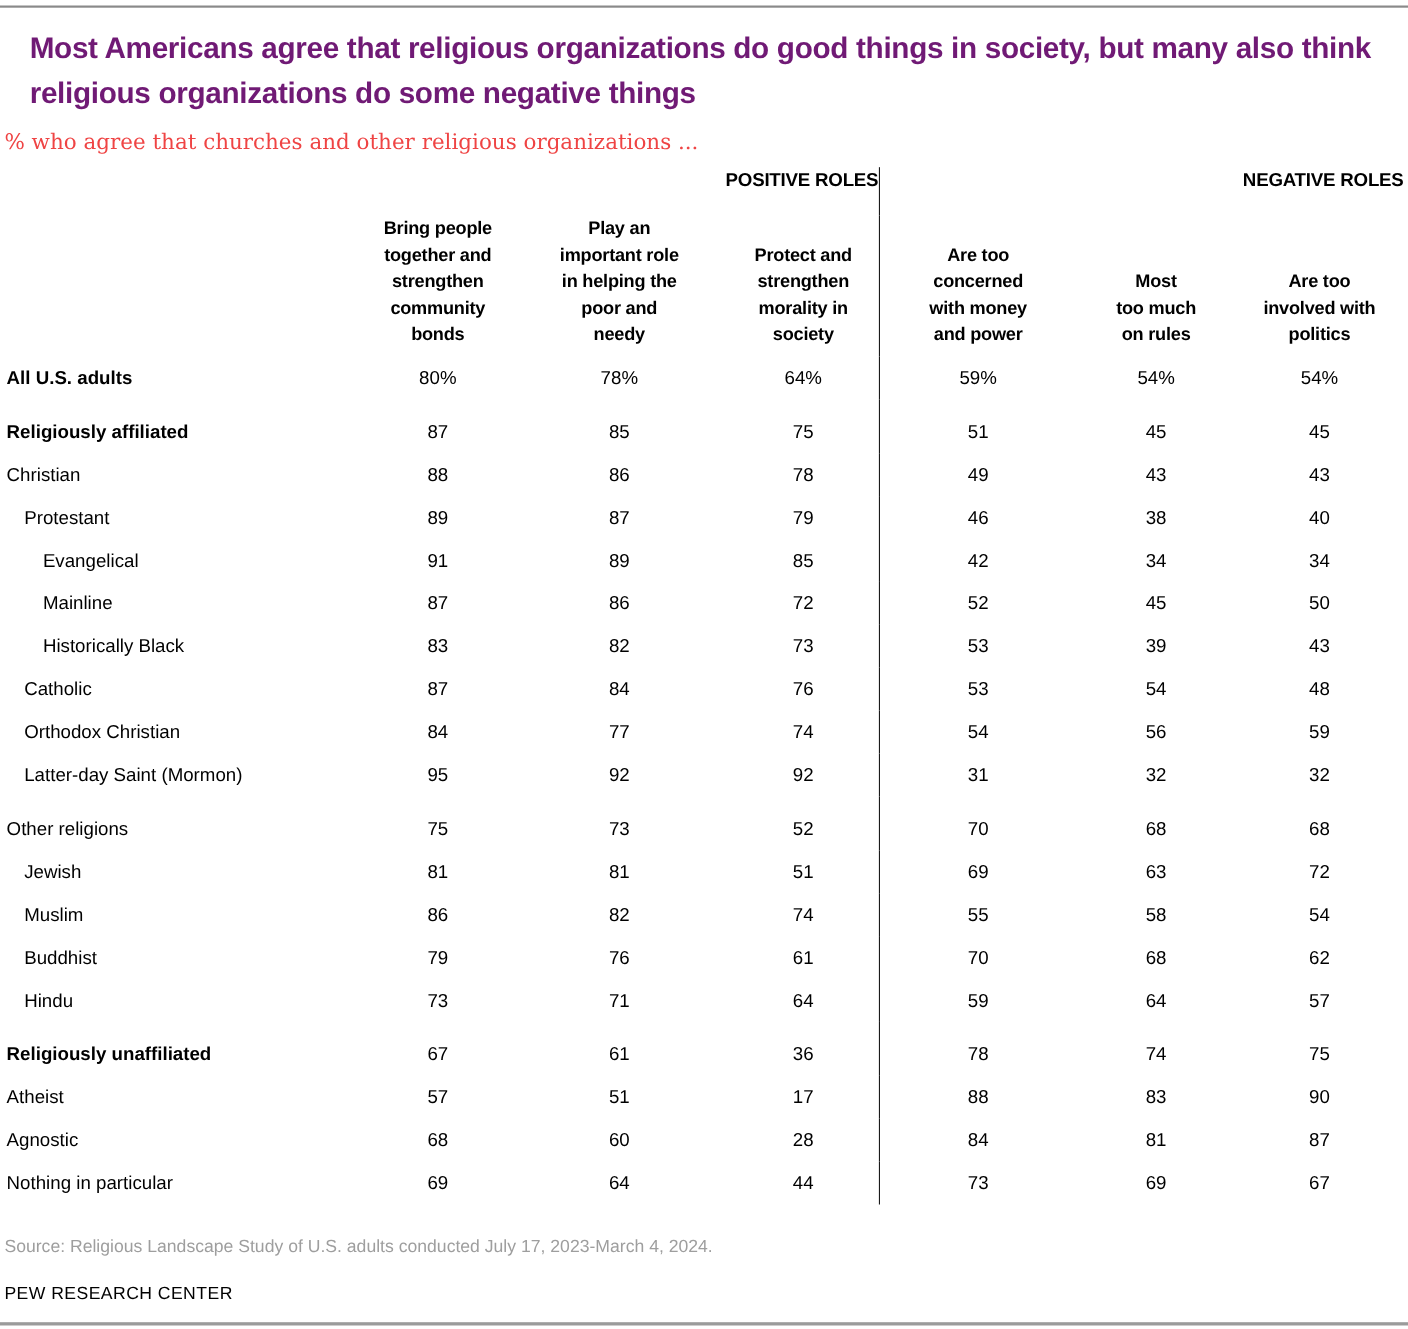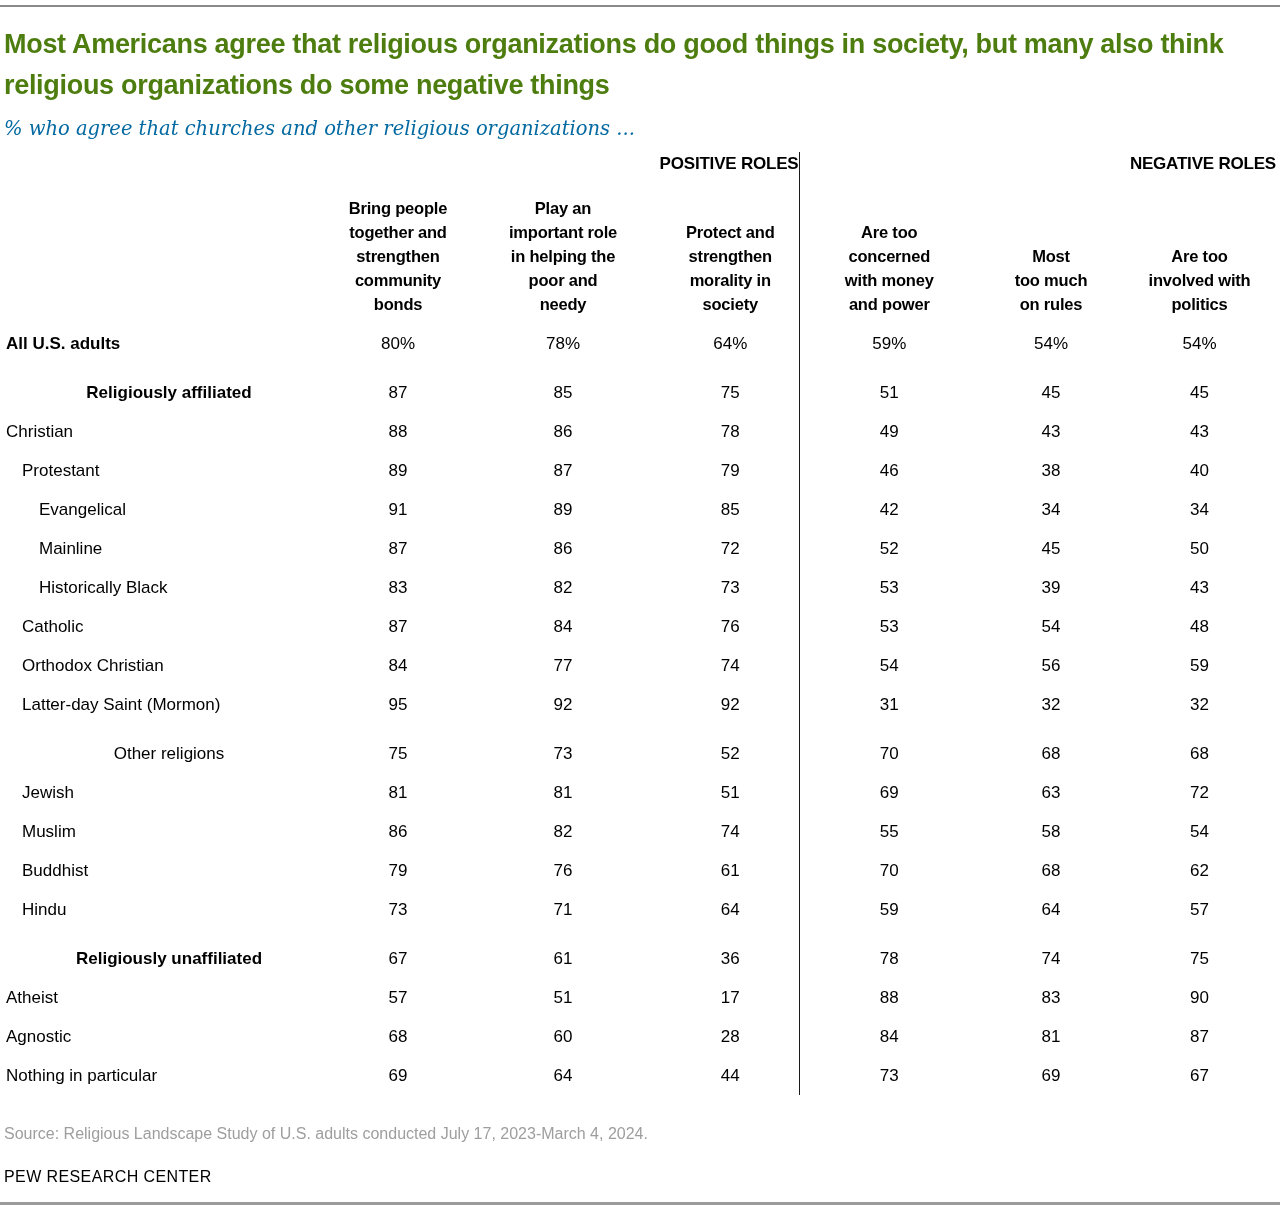--- a/index.html
+++ b/index.html
@@ -6,44 +6,44 @@
   html,body { background:#ffffff; }
   body {
     width:1280px; height:1208px; position:relative; overflow:hidden;
     font-family:"Liberation Sans", sans-serif; color:#000;
   }
   .rule-top { height:2px; background:#8a8a8a; margin-top:5px; }
   .rule-bottom { position:absolute; left:0; right:0; bottom:3px; height:3px; background:#9b9b9b; }
   .page { padding:0 4px; }
   .title {
     font-size:27px; font-weight:700; line-height:1.5; margin-top:17px;
-    letter-spacing:-0.3px; color:#4d7c0f;
+    letter-spacing:-0.3px; color:#701a75;margin-left:23px;
   }
   .subtitle {
-    font-family:"DejaVu Serif", serif; font-style:italic;
-    font-size:19.5px; color:#0369a1; margin-top:12px;
+    font-family:"DejaVu Serif", serif; 
+    font-size:19.5px; color:#ef4444; margin-top:12px;
   }
   table { border-collapse:collapse; table-layout:fixed; width:1272px; margin-top:12px; }
   th, td { font-weight:normal; }
   .group-row th {
     font-size:17px; font-weight:700; text-align:right; vertical-align:top;
     height:44px; letter-spacing:-0.2px; padding-top:2px;
   }
   .colhead-row th {
     font-size:16.5px; font-weight:700; text-align:center; vertical-align:bottom;
     line-height:24px; white-space:pre-line; padding-bottom:8px; letter-spacing:-0.2px;
   }
   tbody td { height:39px; vertical-align:middle; font-size:17px; }
   td.val { text-align:center; }
   td.label { text-align:left; padding-left:2px; }
   td.label.ind1 { padding-left:18px; }
   td.label.ind2 { padding-left:35px; }
   td.label.bold { font-weight:700; }
   td.label.italic { }
-  tr.gap td { padding-top:10px; height:49px;text-align:center; }
+  tr.gap td { padding-top:10px; height:49px; }
   .divl { border-left:1.5px solid #1a1a1a; }
   .source { font-size:16px; color:#9e9e9e; margin-top:30px; }
   .footer { font-size:16px; font-weight:400; letter-spacing:0.4px; margin-top:25px; color:#000; }
 </style>
 </head>
 <body>
 
 <div class="rule-top"></div>
 
 <div class="page">

